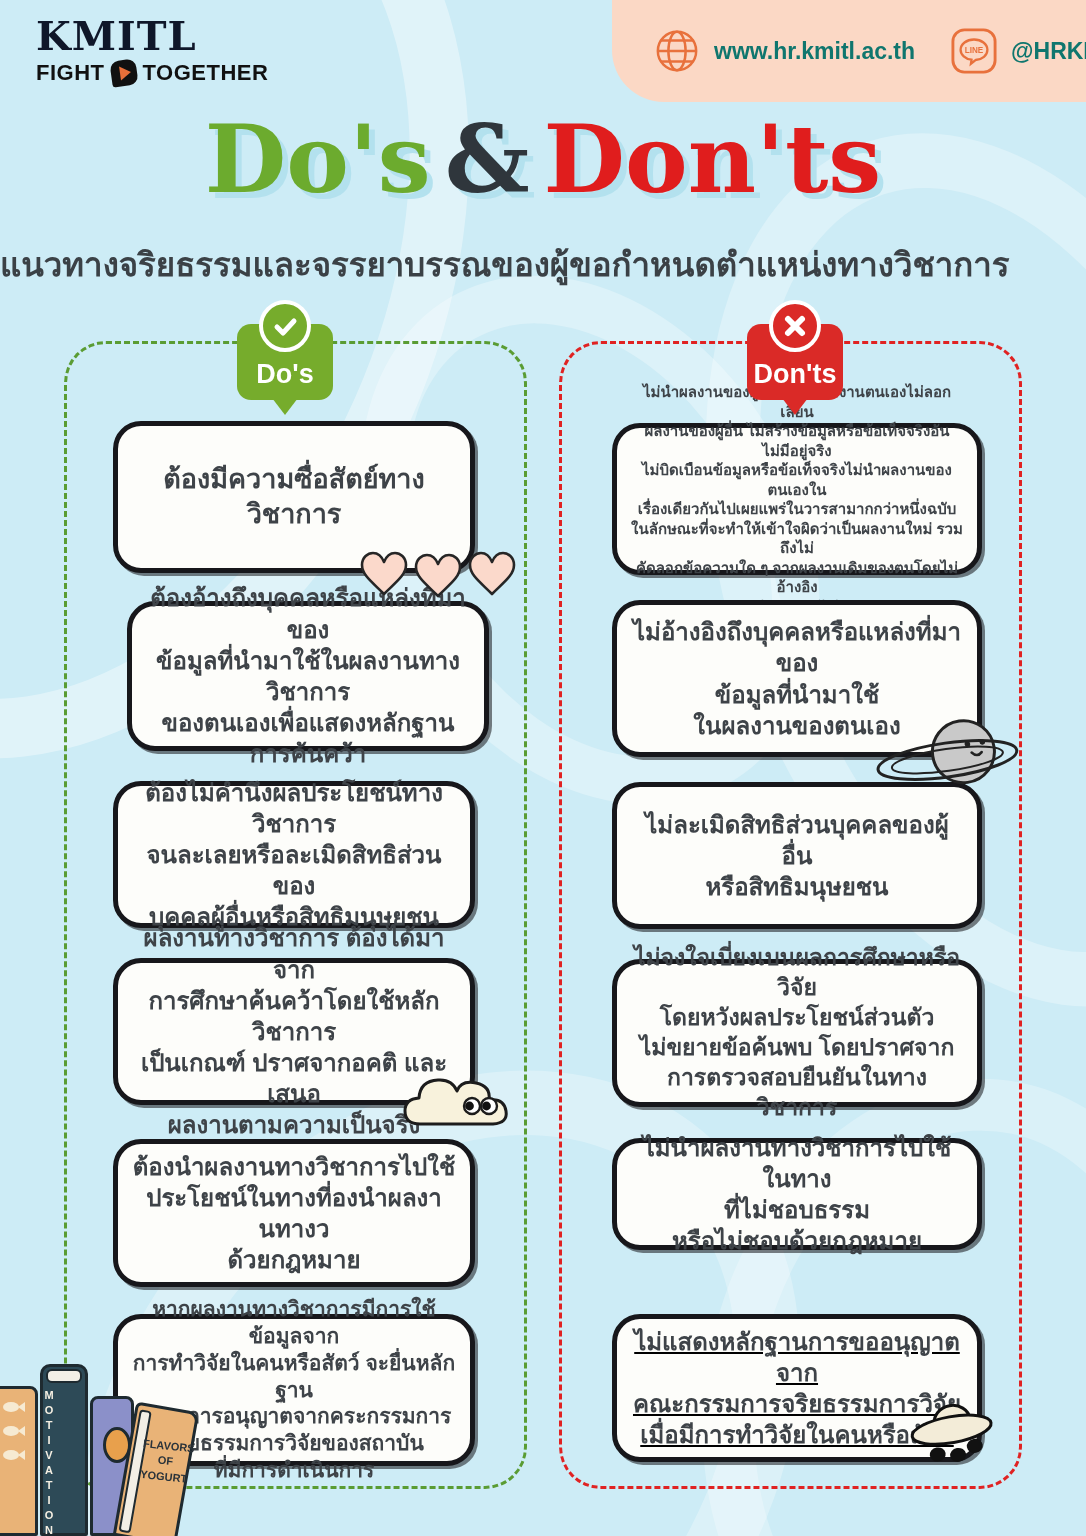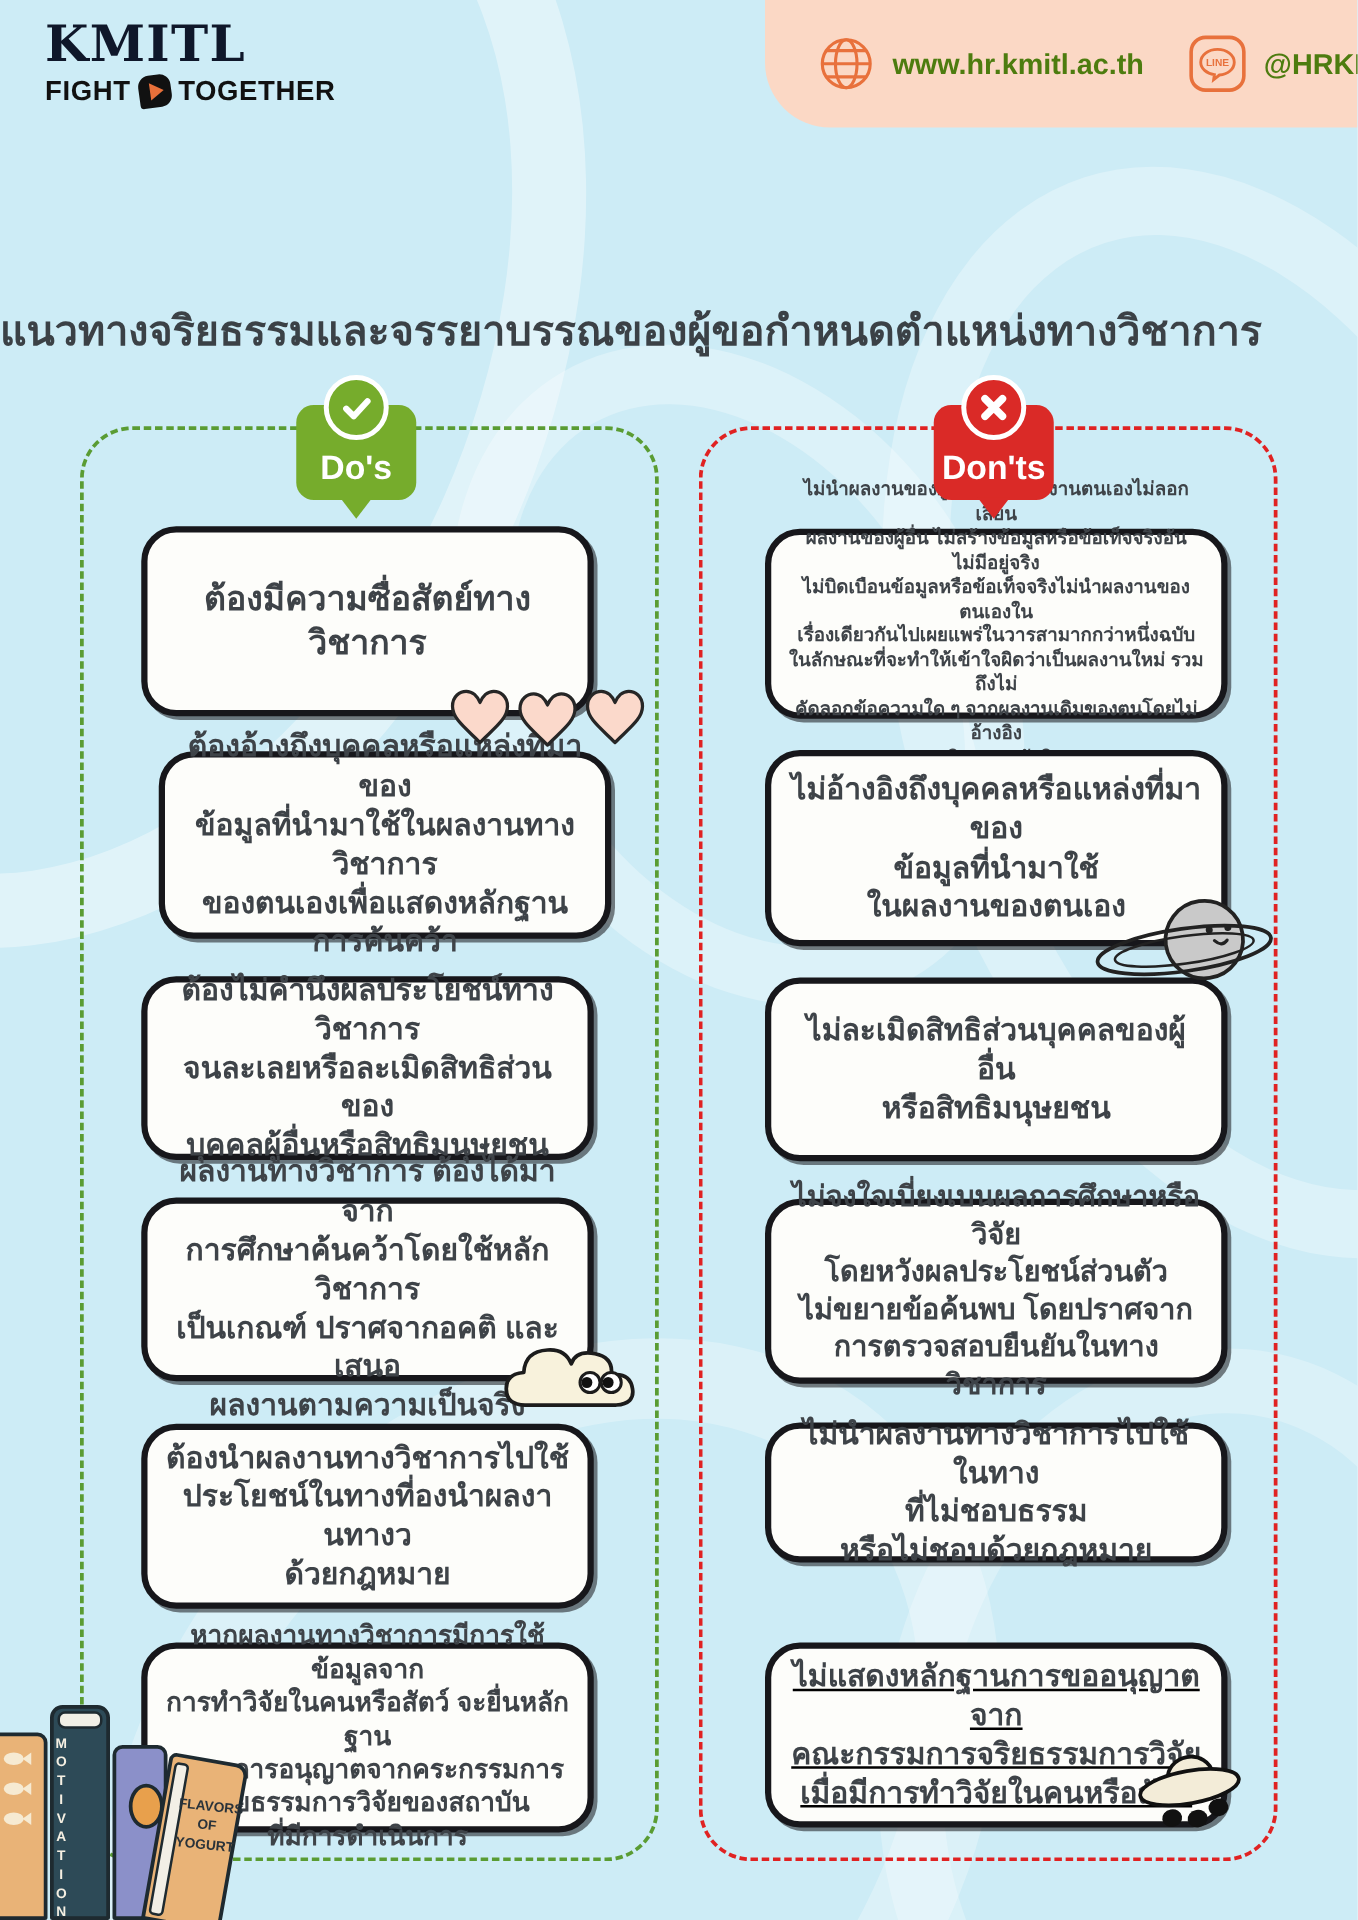--- a/index.html
+++ b/index.html
@@ -16,21 +16,21 @@
   .s5 { width:500px; height:640px; border:52px solid rgba(255,255,255,0.26); right:-120px; bottom:-180px; transform:rotate(12deg); }
 
   
   .logo { position:absolute; left:36px; top:16px; z-index:5; }
   .logo-primary { font-family:"DejaVu Serif", serif; font-weight:700; font-size:40px; letter-spacing:1px; color:#0f172a; line-height:1.0; }
   .logo-secondary { display:flex; align-items:center; gap:6px; font-size:22px; font-weight:900; color:#111; letter-spacing:0.5px; margin-top:4px; }
   .play-chip { width:26px; height:26px; background:#111; border-radius:9px 9px 9px 3px; transform:rotate(-8deg); display:flex; align-items:center; justify-content:center; }
   .play-tri { width:0; height:0; border-left:11px solid #e8703a; border-top:7px solid transparent; border-bottom:7px solid transparent; margin-left:3px; }
 
   .contact-panel { position:absolute; left:612px; right:0; top:0; height:102px; background:#fbd8c5; border-radius:0 0 0 52px; display:flex; align-items:center; gap:14px; padding-left:42px; z-index:5; }
-  .contact-text { color:#4d7c0f; font-size:23px; font-weight:600; }
+  .contact-text { color:#0f766e; font-size:23px; font-weight:600; }
   .globe-ic { width:46px; height:46px; flex:0 0 auto; }
   .line-ic { width:46px; height:46px; flex:0 0 auto; margin-left:22px; }
 
   
   .title { position:absolute; top:112px; width:100%; text-align:center; font-family:"DejaVu Serif", serif; font-weight:900; font-size:94px; line-height:1.0; z-index:4; text-shadow:6px 6px 0 #b3e1ee; }
   .t-green { color:#6cab2e; }
   .t-dark { color:#2f363c; padding:0 14px; }
   .t-red { color:#e01d1d; }
   .subtitle { position:absolute; top:238px; width:100%; text-align:left; font-size:33px; font-weight:800; color:#3b4146; z-index:4; }
 
@@ -125,20 +125,23 @@
     </svg>
     <span class="contact-text">www.hr.kmitl.ac.th</span>
     <svg class="line-ic" viewBox="0 0 48 48">
       <rect x="2" y="2" width="44" height="44" rx="12" fill="none" stroke="#e8713c" stroke-width="3"></rect>
       <path d="M24 12c-7.7 0-14 4.8-14 10.7 0 5.2 4.9 9.5 11.4 10.4l-0.6 4.2 4.8-3.9c6.9-0.4 12.4-4.9 12.4-10.7C38 16.8 31.7 12 24 12z" fill="none" stroke="#e8713c" stroke-width="2.4"></path>
       <text x="24" y="26" text-anchor="middle" font-size="8.5" font-weight="bold" fill="#e8713c">LINE</text>
     </svg>
     <span class="contact-text">@HRKMITL</span>
   </div>
 
+  <div class="title">
+    <span class="t-green">Do's</span><span class="t-dark">&amp;</span><span class="t-red">Don'ts</span>
+  </div>
   <div class="subtitle">แนวทางจริยธรรมและจรรยาบรรณของผู้ขอกำหนดตำแหน่งทางวิชาการ</div>
 
   <div class="frame frame-dos"></div>
   <div class="frame frame-donts"></div>
 
   <div class="badge badge-dos">
     <div class="badge-circle">
       <svg width="30" height="30" viewBox="0 0 30 30">
           <path d="M7 16 l6 6 l11 -12" fill="none" stroke="#fff" stroke-width="5" stroke-linecap="round" stroke-linejoin="round"></path>
         </svg>

